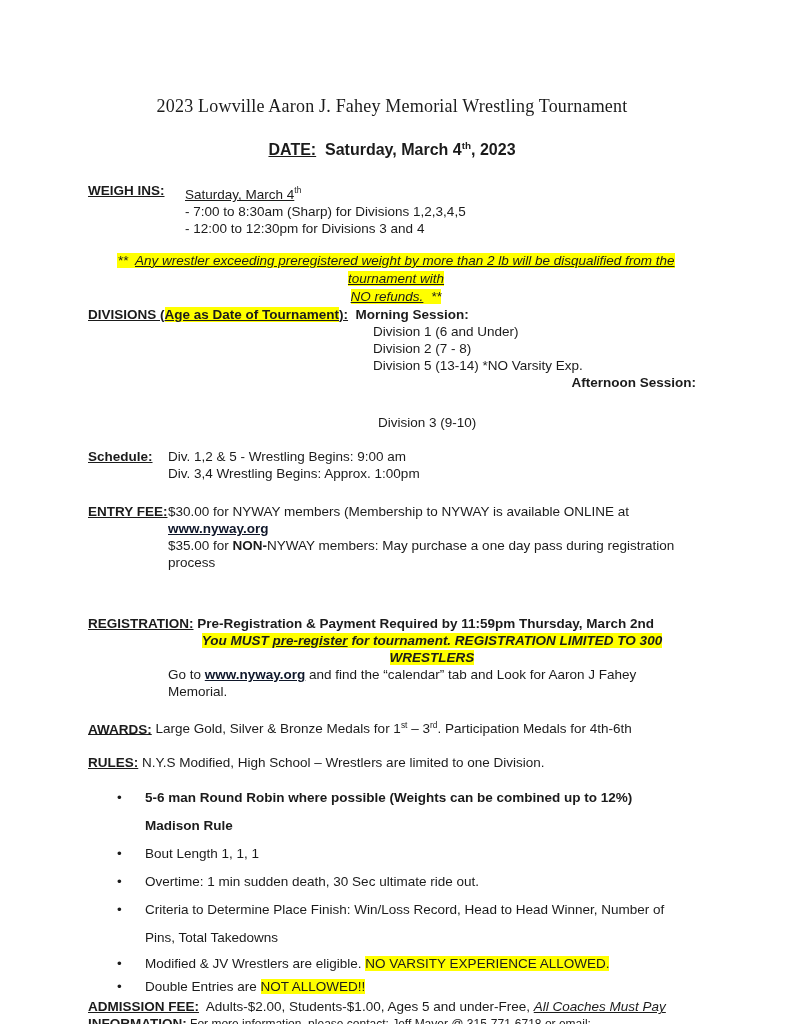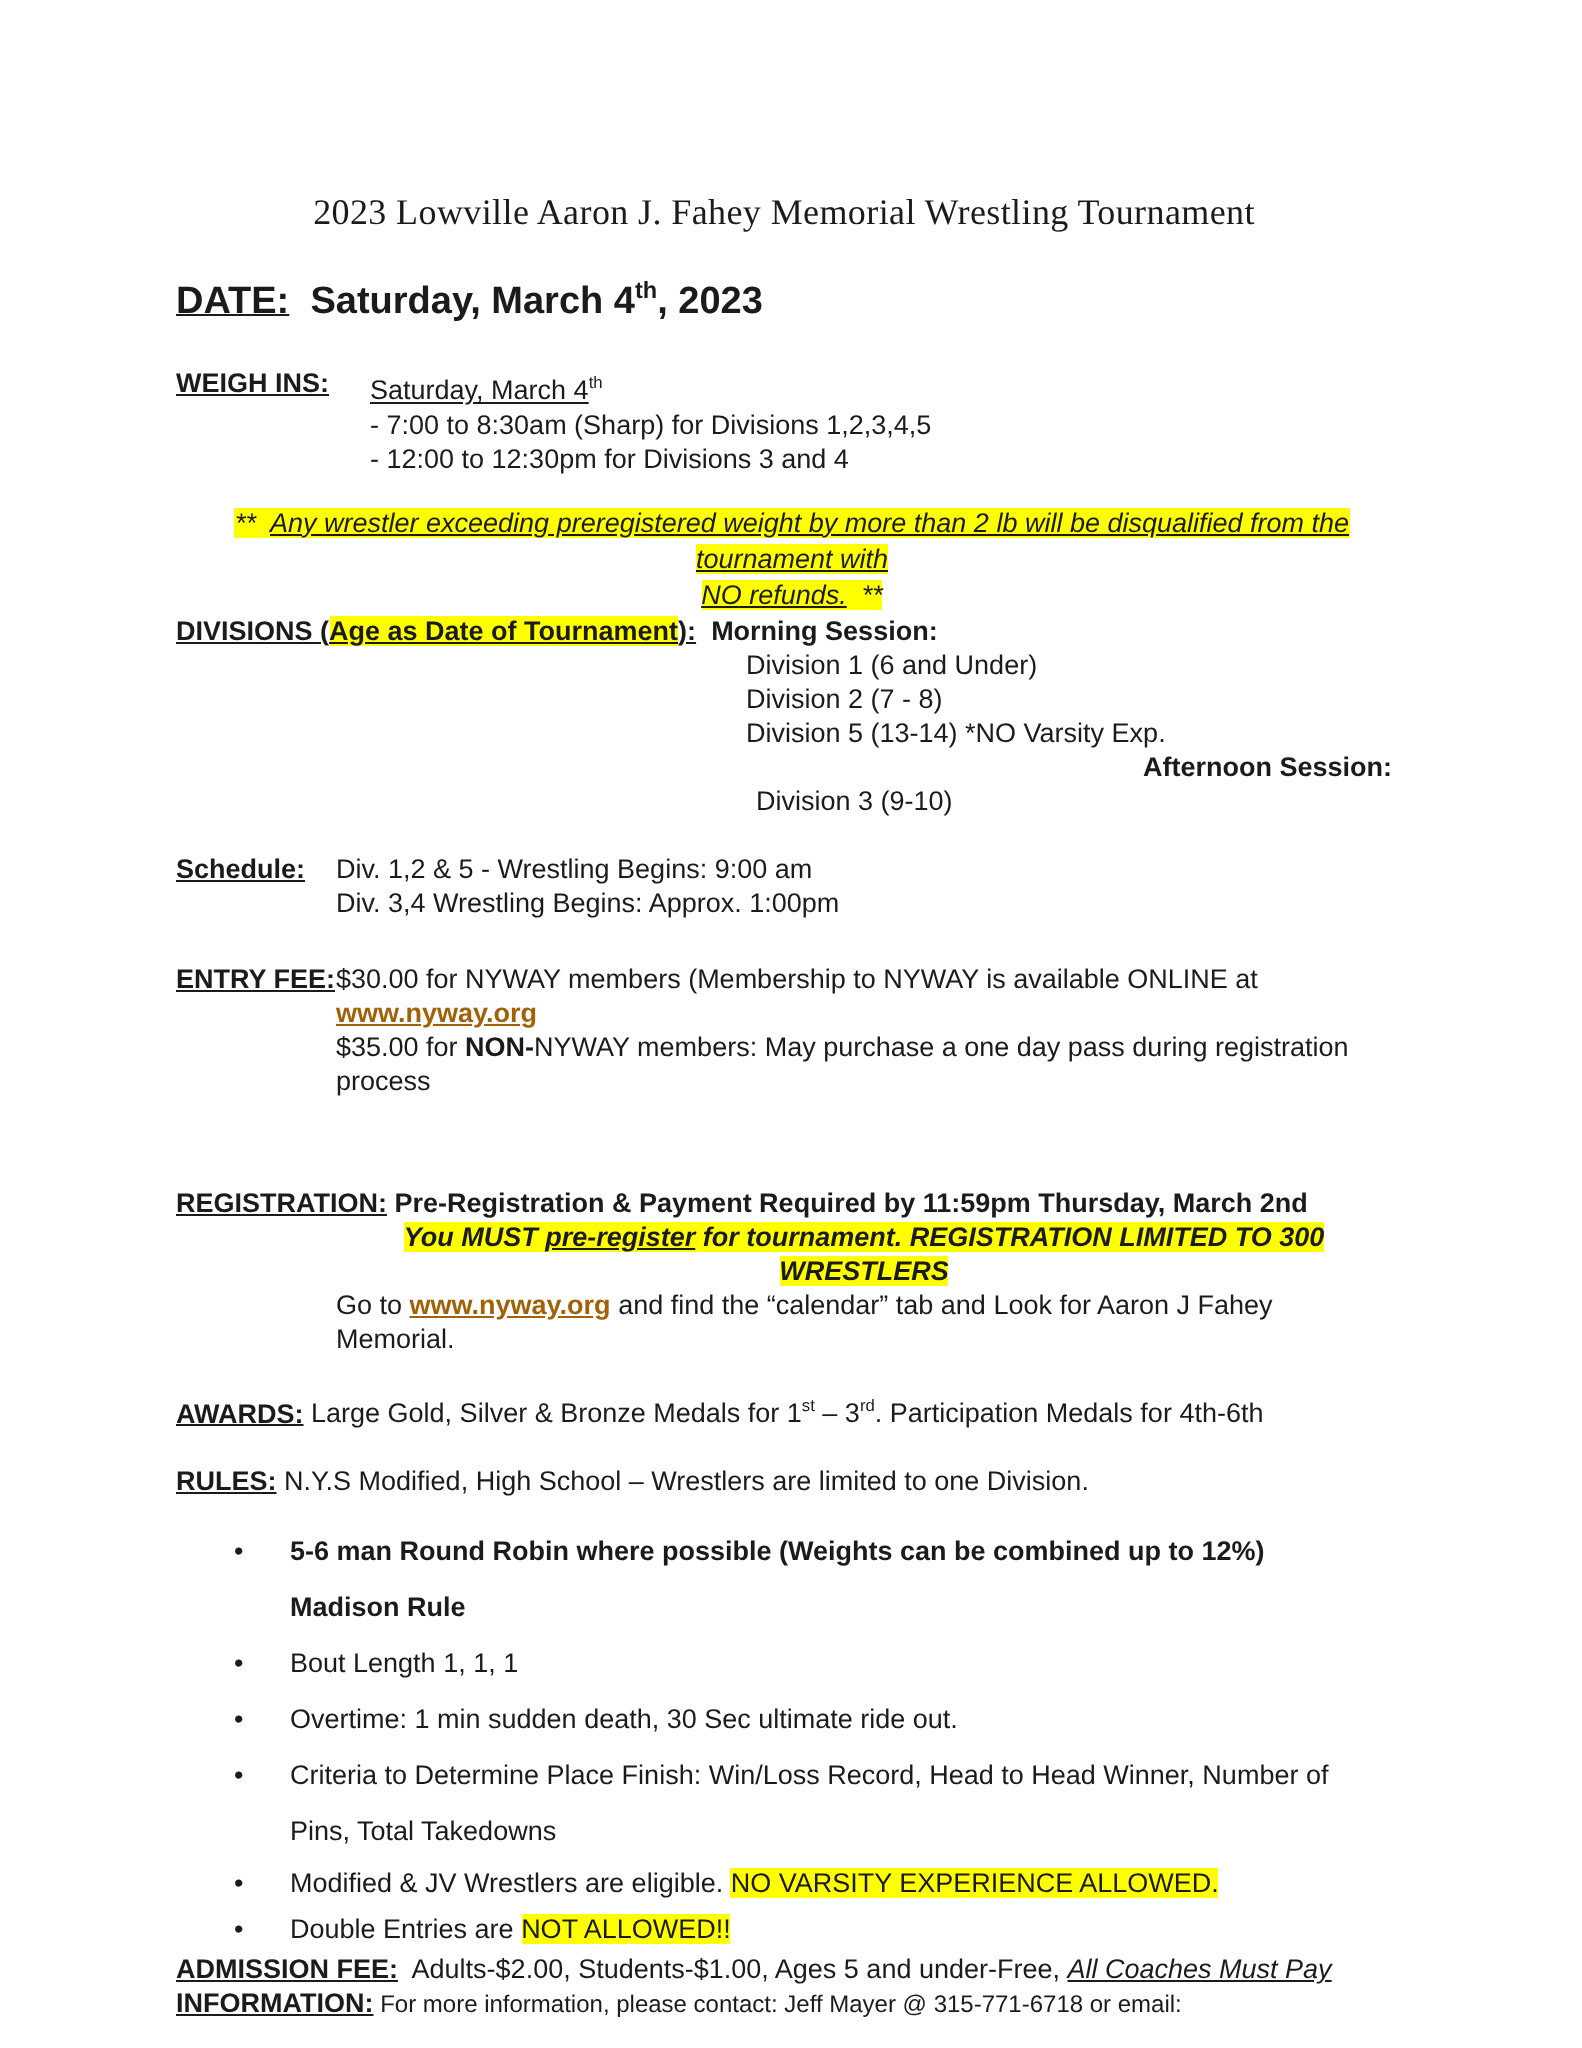--- a/index.html
+++ b/index.html
@@ -6,37 +6,37 @@
   .page {
     width:787px; height:1024px; background:#ffffff; box-sizing:border-box;
     padding:95px 91px 0 88px; position:relative; overflow:hidden;
     font-family:"Liberation Sans","DejaVu Sans",sans-serif;
     font-size:13.5px; color:#1b1b1b; line-height:17px;
   }
   .title {
     text-align:center; font-family:"Liberation Serif","DejaVu Serif",serif;
     font-size:18px; line-height:22px; letter-spacing:0.2px;
   }
-  .date-line { font-size:19px; font-weight:bold; margin-top:17px; line-height:24px; }
+  .date-line { text-align:center; font-size:16px; font-weight:bold; margin-top:17px; line-height:24px; }
   .b { font-weight:bold; }
   .i { font-style:italic; }
   .u { text-decoration:underline; }
   .hl { background:#ffff00; }
   .sup { vertical-align:super; font-size:0.62em; }
-  a.link { color:#a16207; text-decoration:underline; font-weight:bold; cursor:pointer; }
+  a.link { color:#0f172a; text-decoration:underline; font-weight:bold; cursor:pointer; }
   .row { display:flex; align-items:flex-start; }
   .lbl { flex:0 0 80px; }
   .lbl-wide { flex:0 0 97px; }
   .content { flex:1; }
   .notice {
     margin:15px 0 0 8px; text-align:center; font-weight:normal; font-style:italic; line-height:18px;
   }
   .divisions-list { margin-left:285px; }
   .afternoon-label { margin-left:195px; font-weight:bold;text-align:right; }
-  .divisions-list2 { margin-left:290px; }
+  .divisions-list2 { margin-left:290px;margin-top:23px; }
   .bullets { margin-top:13px; }
   .bullet { display:flex; line-height:28px; }
   .bullet.tight { line-height:23px; }
   .bullet .dot { flex:0 0 28px; padding-left:29px; }
   .bullet .btxt { flex:1; padding-right:30px; }
   .mt-location { margin-top:24px; }
   .mt-weigh { margin-top:20px; }
   .mt-schedule { margin-top:17px; }
   .mt-entry { margin-top:21px; }
   .mt-reg { margin-top:44px; }

